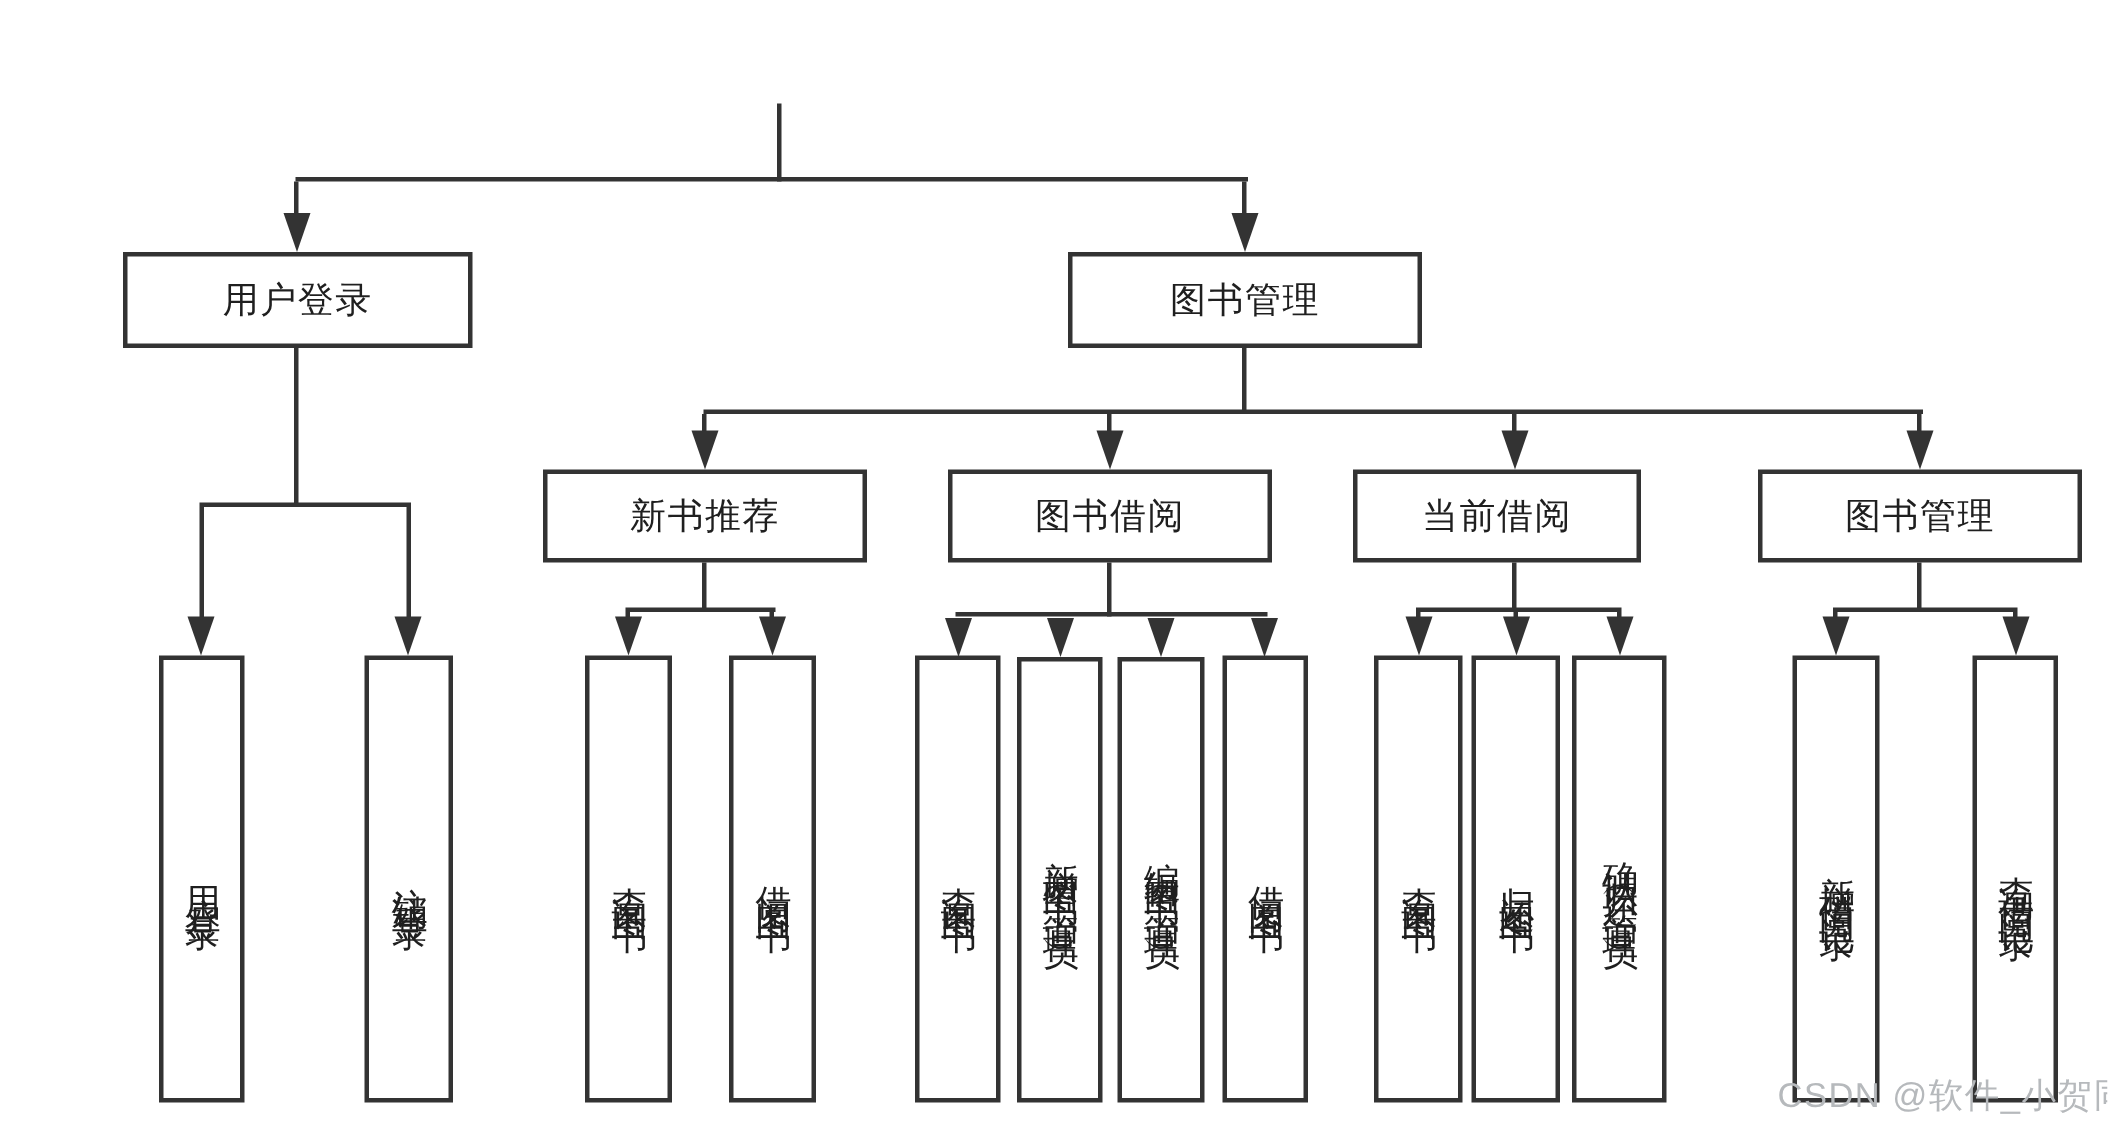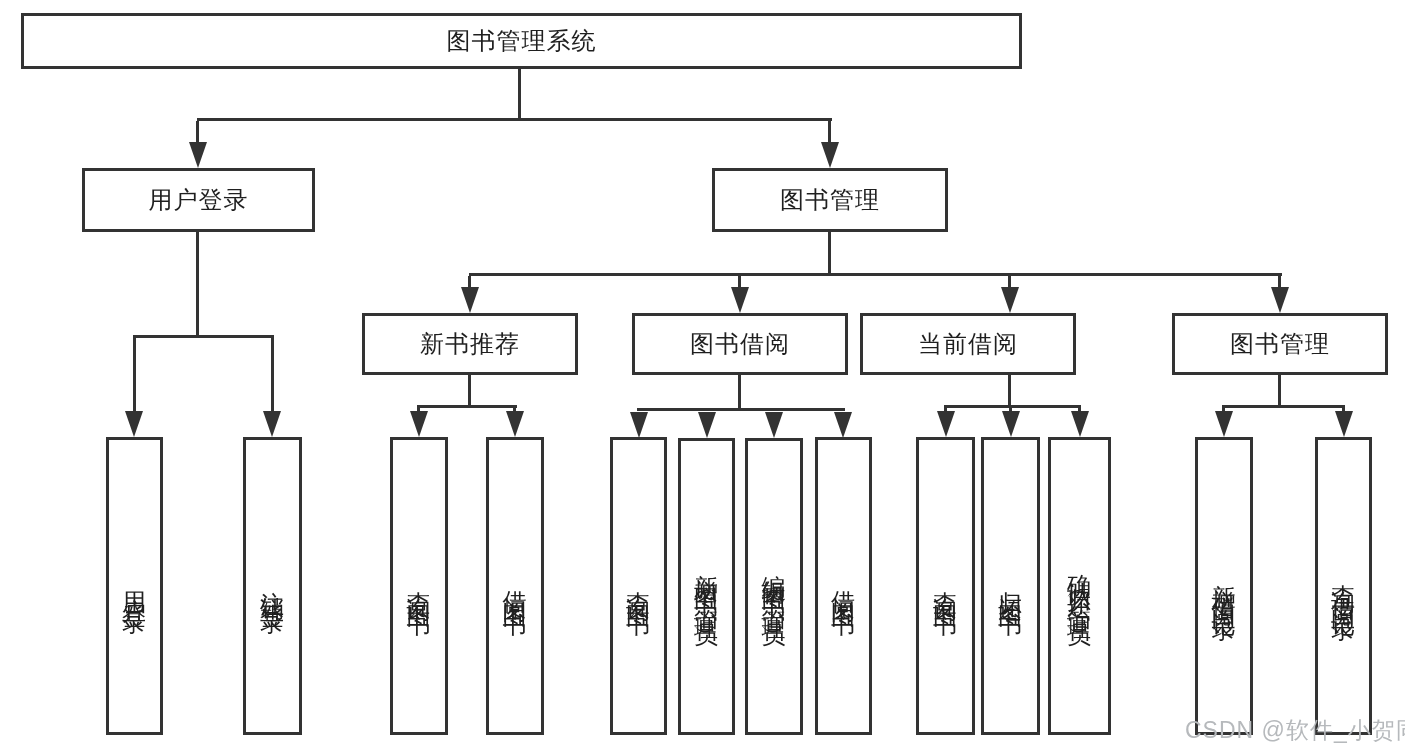--- a/index.html
+++ b/index.html
@@ -33,41 +33,38 @@
   .watermark{
     position:absolute;font-size:23px;color:var(--wm-color);
     white-space:nowrap;z-index:10;letter-spacing:1px;
   }
 </style>
 </head>
 <body>
 
 <div class="canvas">
 
-  <div class="box" style="left:21px;top:13px;width:1001px;height:56px;">
-    <span class="h-label">图书管理系统</span>
-  </div>
 
   <div class="box" style="left:82px;top:168px;width:233px;height:64px;">
     <span class="h-label">用户登录</span>
   </div>
 
   <div class="box" style="left:712px;top:168px;width:236px;height:64px;">
     <span class="h-label">图书管理</span>
   </div>
 
   <div class="box" style="left:632px;top:313px;width:216px;height:62px;">
     <span class="h-label">图书借阅</span>
   </div>
 
   <div class="box" style="left:362px;top:313px;width:216px;height:62px;">
     <span class="h-label">新书推荐</span>
   </div>
 
-  <div class="box" style="left:860px;top:313px;width:216px;height:62px;font-family:Liberation Serif, serif;">
+  <div class="box" style="left:902px;top:313px;width:192px;height:62px;font-family:Liberation Serif, serif;">
     <span class="h-label">当前借阅</span>
   </div>
 
   <div class="box" style="left:1172px;top:313px;width:216px;height:62px;">
     <span class="h-label">图书管理</span>
   </div>
 
   <div class="box v-box" style="left:106px;top:437px;width:57px;height:298px;">用户登录</div>
   <div class="box v-box" style="left:243px;top:437px;width:59px;height:298px;">注销登录</div>
 

